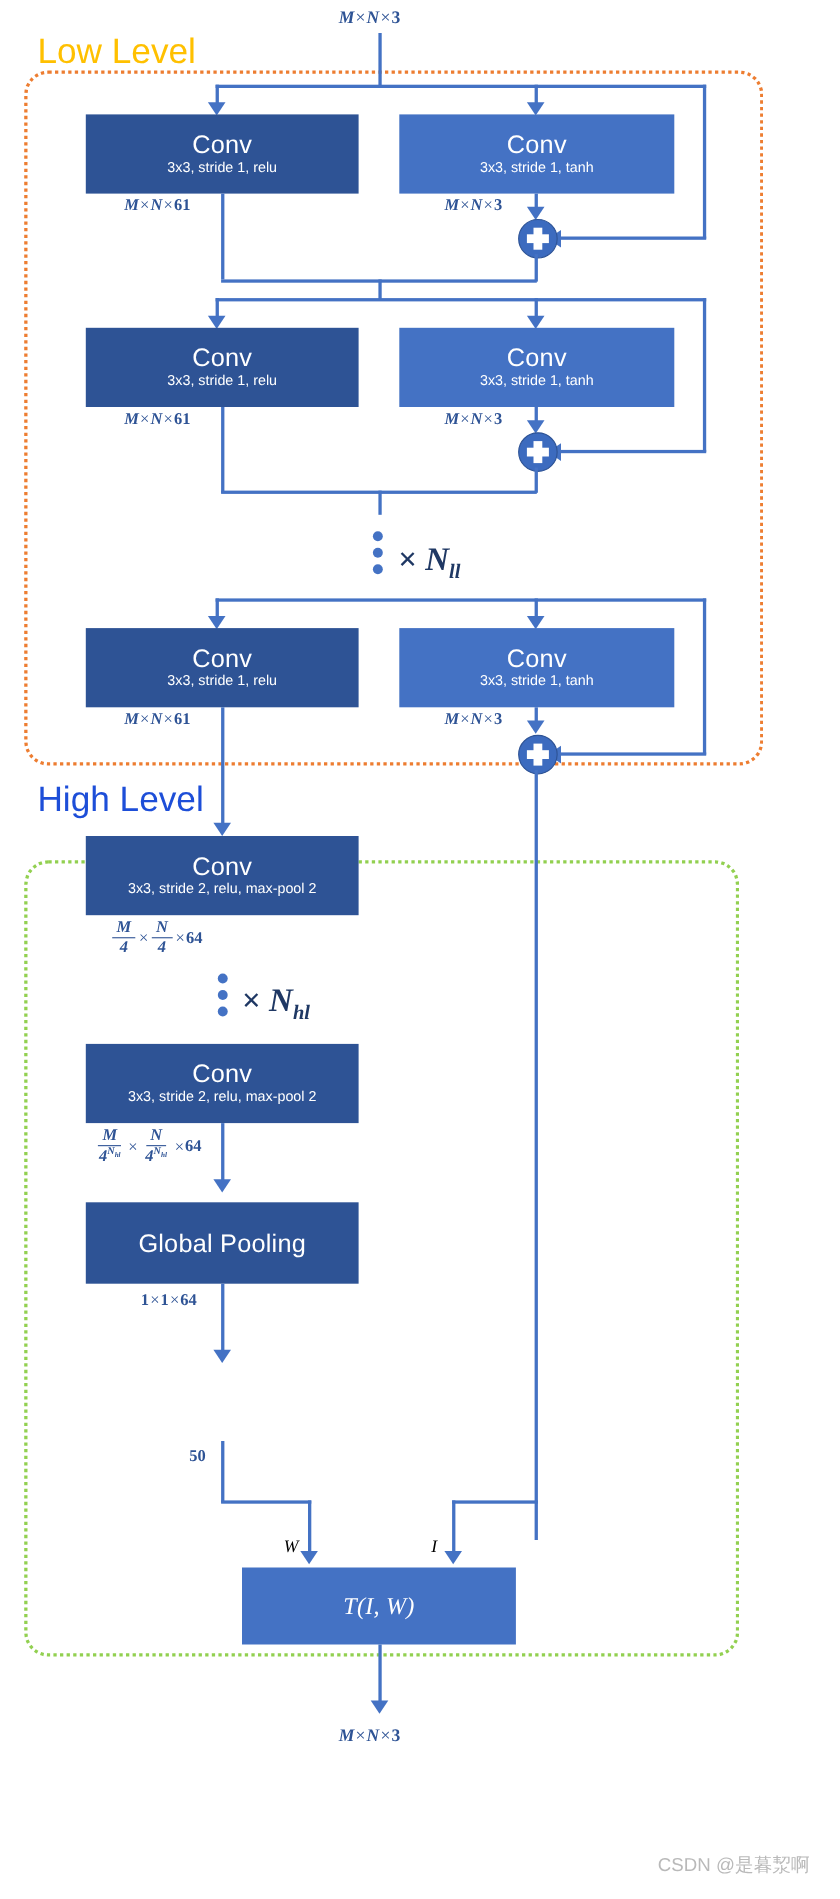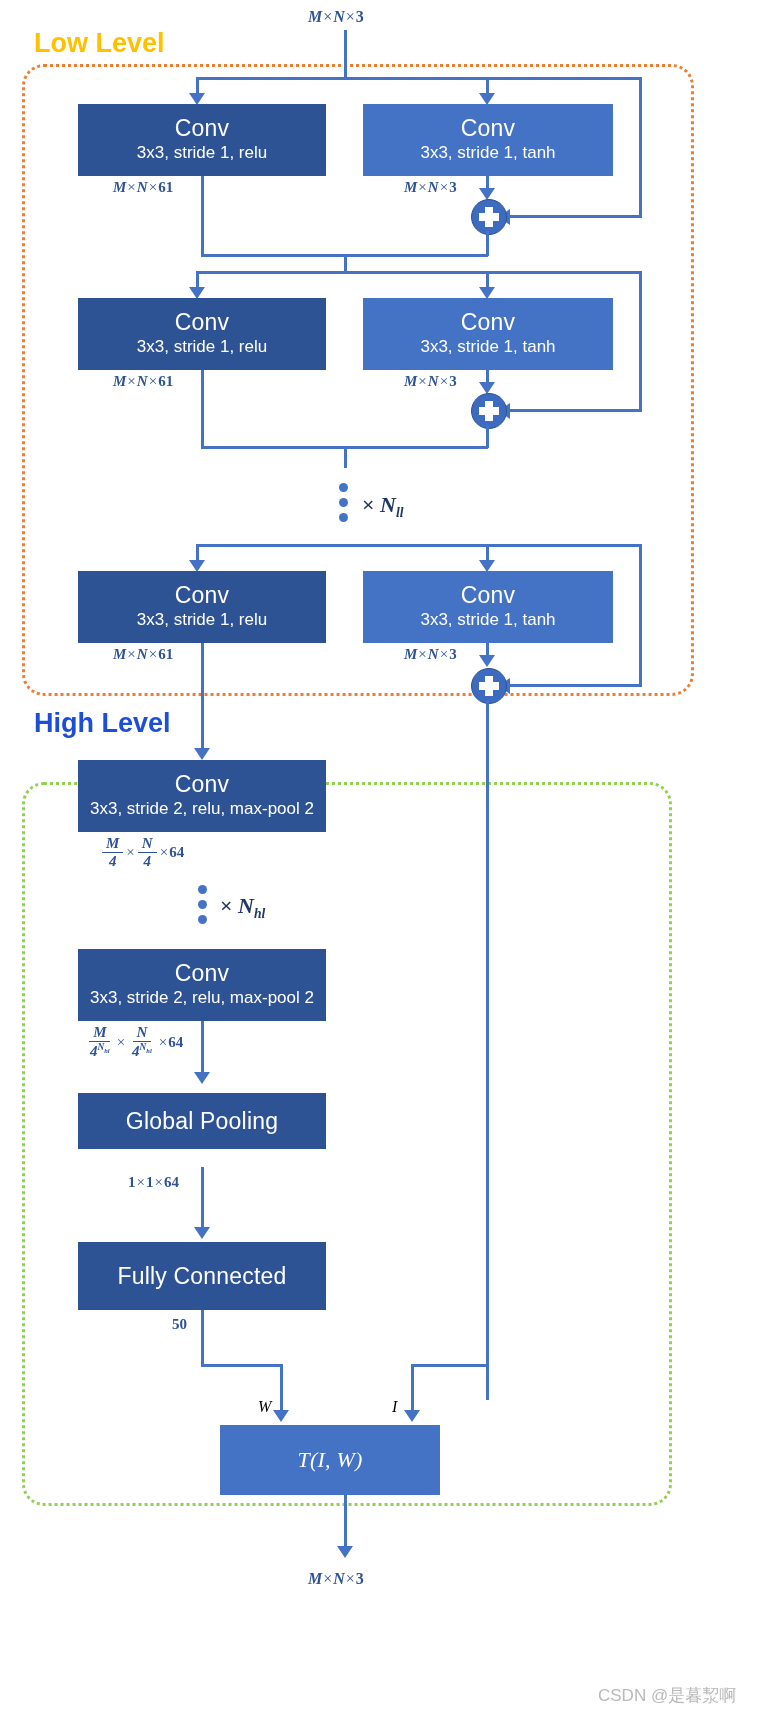--- a/index.html
+++ b/index.html
@@ -3,31 +3,31 @@
 <meta charset="utf-8">
 <style>
   html,body{margin:0;padding:0;background:#ffffff;}
   body{font-family:"Liberation Sans","DejaVu Sans",sans-serif;}
   #canvas{position:relative;width:764px;height:1726px;background:#fff;overflow:hidden;}
 
   
   .block{position:absolute;display:flex;flex-direction:column;align-items:center;
          justify-content:center;color:#ffffff;box-sizing:border-box;}
   .block .ttl{font-size:23px;line-height:1.05;font-weight:400;letter-spacing:.2px;}
-  .block .sub{font-size:17px;line-height:1.3;font-weight:400;margin-top:1px;}
+  .block .sub{font-size:13px;line-height:1.3;font-weight:400;margin-top:1px;}
   .dark{background:#2E5395;}
   .light{background:#4472C4;}
 
   
   .mlabel{position:absolute;color:#2E5395;font-family:"Liberation Serif","DejaVu Serif",serif;
           font-weight:700;font-size:15px;white-space:nowrap;}
   .mlabel .it{font-style:italic;}
   .mlabel .tm{font-weight:400;font-style:normal;padding:0 1px;}
 
-  .group-title{position:absolute;font-size:27px;font-weight:700;white-space:nowrap;}
+  .group-title{position:absolute;font-size:32px;font-weight:400;white-space:nowrap;}
   .gt-low{color:#FFC000;}
   .gt-high{color:#1d4ed8;}
 
   
   .gbox{position:absolute;box-sizing:border-box;border-radius:22px;}
   .gbox-low{border:3px dotted #ED7D31;}
   .gbox-high{border:3px dotted #92D050;}
 
   
   .ln{position:absolute;background:#4472C4;}
@@ -42,21 +42,21 @@
   .plus{position:absolute;width:34px;height:34px;border-radius:50%;background:#3C6BBF;
         border:1.5px solid #2E5395;}
   .plus::before,.plus::after{content:"";position:absolute;background:#ffffff;}
   .plus::before{left:50%;top:7px;width:8px;height:20px;margin-left:-4px;}
   .plus::after{top:50%;left:7px;height:8px;width:20px;margin-top:-4px;}
 
   
   .vdots{position:absolute;display:flex;flex-direction:column;gap:6px;align-items:center;}
   .vdots i{display:block;width:9px;height:9px;border-radius:50%;background:#4472C4;}
   .rep{position:absolute;color:#1F3864;font-family:"Liberation Serif","DejaVu Serif",serif;
-       font-size:22px;font-weight:700;white-space:nowrap;}
+       font-size:30px;font-weight:700;white-space:nowrap;}
   .rep .it{font-style:italic;}
   .rep sub{font-size:.62em;font-style:italic;}
 
   
   .frac{display:inline-flex;flex-direction:column;align-items:center;vertical-align:middle;
         line-height:1.02;padding:0 2px;position:relative;top:-1px;}
   .frac .num{border-bottom:1.6px solid #2E5395;padding:0 4px 1px 4px;font-style:italic;}
   .frac .den{padding:1px 4px 0 4px;font-style:italic;}
   .frac sup{font-size:.62em;font-style:italic;}
   .wm{position:absolute;color:#b9b9b9;font-size:17px;white-space:nowrap;
@@ -227,49 +227,46 @@
         <span class="den">4<sup>N<sub style="font-size:.7em">hl</sub></sup></span>
       </span><span class="tm">×</span><span class="frac">
         <span class="num">N</span>
         <span class="den">4<sup>N<sub style="font-size:.7em">hl</sub></sup></span>
       </span><span class="tm">×</span>64
   </div>
 
   <div class="ln lnv" style="left:201px;top:1021px;height:56px;"></div>
   <div class="arrow-d" style="left:194px;top:1072px;"></div>
 
-  <div class="block dark" style="left:78px;top:1093px;width:248px;height:56px;">
+  <div class="block dark" style="left:78px;top:1093px;width:248px;height:74px;">
     <div class="ttl">Global Pooling</div>
   </div>
 
   <div class="mlabel" style="left:128px;top:1174px;">
     1<span class="tm">×</span>1<span class="tm">×</span>64
   </div>
 
   <div class="ln lnv" style="left:201px;top:1167px;height:65px;"></div>
   <div class="arrow-d" style="left:194px;top:1227px;"></div>
 
-  <div class="block dark" style="left:78px;top:1242px;width:248px;height:68px;">
-    <div class="ttl">Fully Connected</div>
-  </div>
 
   <div class="mlabel" style="left:172px;top:1316px;">50</div>
 
   <div class="ln lnv" style="left:201px;top:1310px;height:56px;"></div>
   <div class="ln lnh" style="left:201px;top:1364px;width:82px;"></div>
   <div class="ln lnv" style="left:280px;top:1364px;height:52px;"></div>
   <div class="arrow-d" style="left:273px;top:1410px;"></div>
   <div class="io-tag" style="left:258px;top:1398px;">W</div>
 
   <div class="ln lnh" style="left:411px;top:1364px;width:78px;"></div>
   <div class="ln lnv" style="left:411px;top:1364px;height:52px;"></div>
   <div class="arrow-d" style="left:404px;top:1410px;"></div>
   <div class="io-tag" style="left:392px;top:1398px;">I</div>
 
-  <div class="block light" style="left:220px;top:1425px;width:220px;height:70px;">
+  <div class="block light" style="left:220px;top:1425px;width:249px;height:70px;">
     <div class="ttl" style="font-family:'Liberation Serif','DejaVu Serif',serif;font-style:italic;font-size:22px;">T(I, W)</div>
   </div>
 
   <div class="ln lnv" style="left:344px;top:1495px;height:56px;"></div>
   <div class="arrow-d" style="left:337px;top:1546px;"></div>
 
   <div class="mlabel" style="left:308px;top:1570px;font-size:16px;">
     <span class="it">M</span><span class="tm">×</span><span class="it">N</span><span class="tm">×</span>3
   </div>
 

